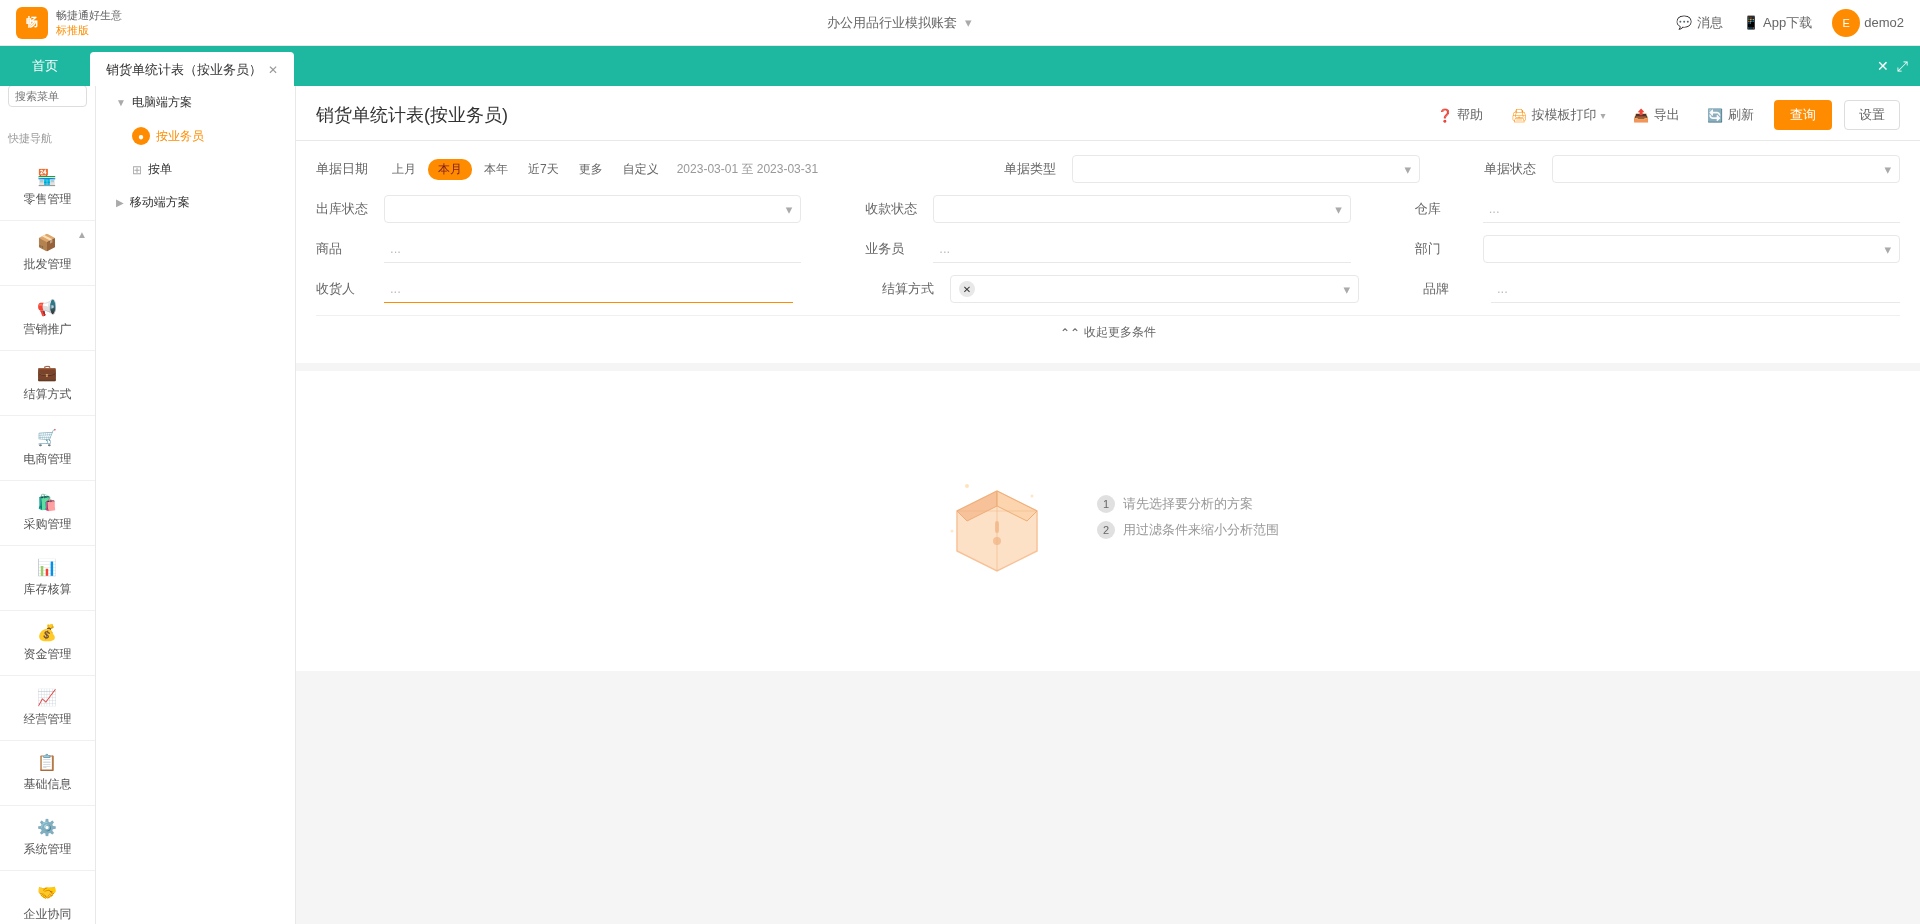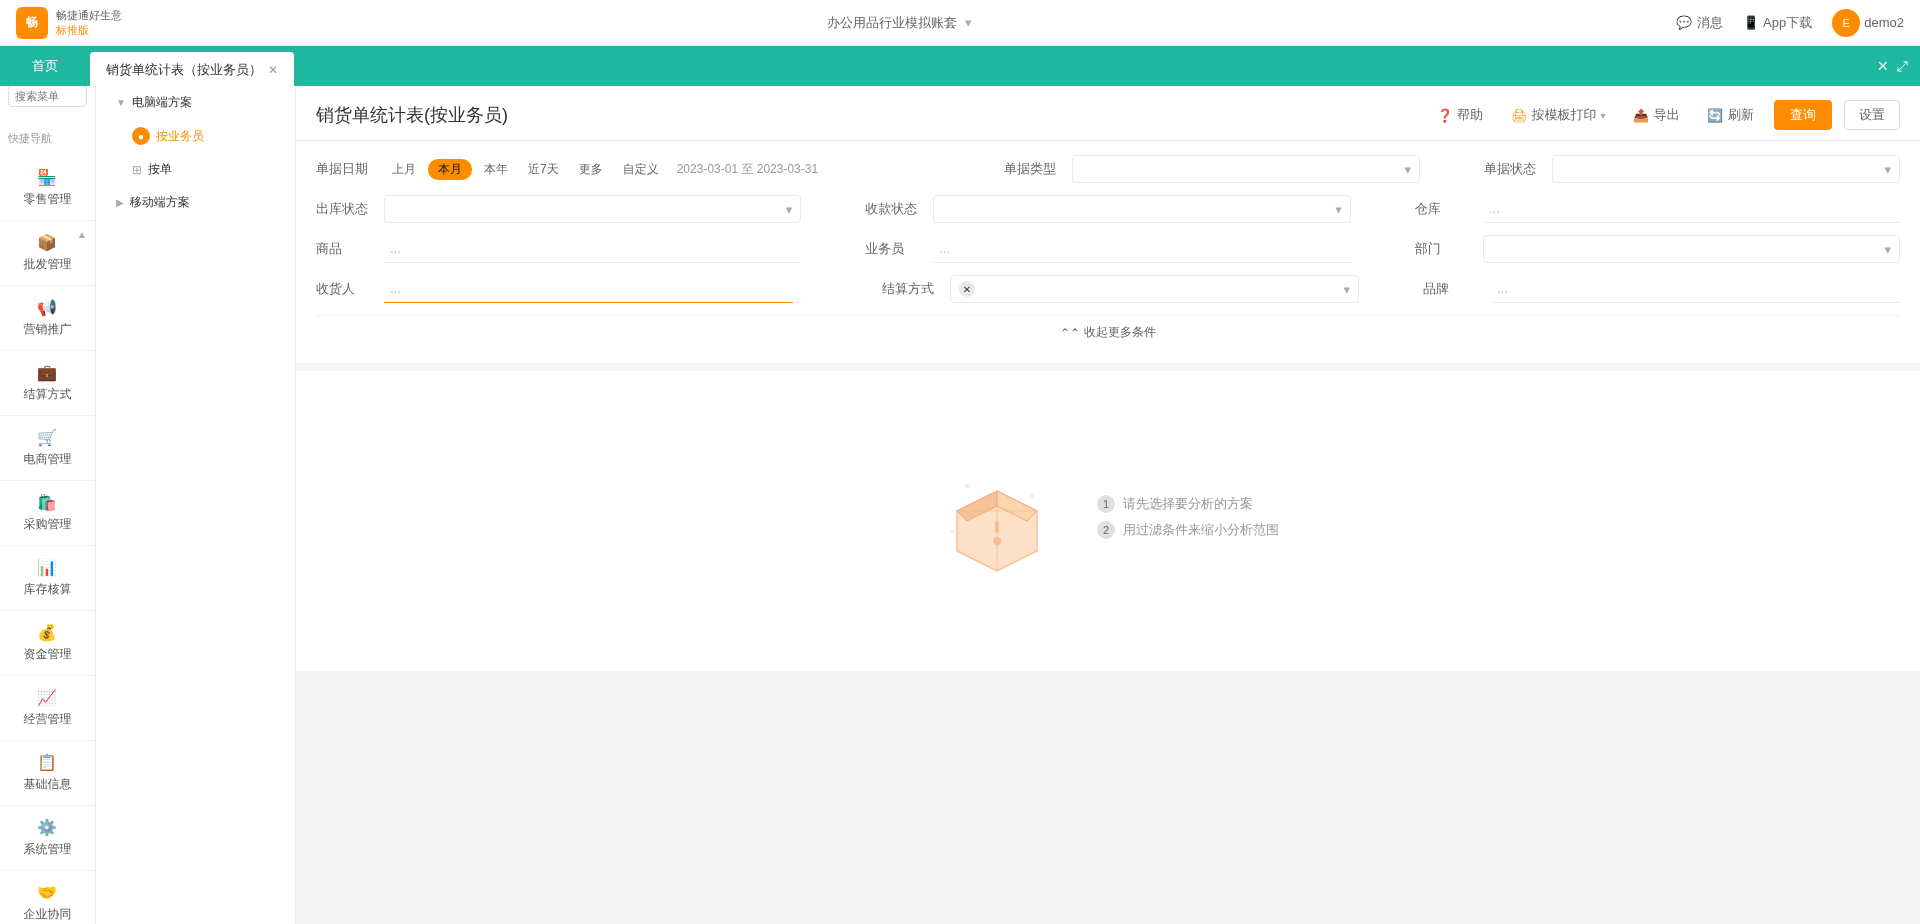--- a/index.html
+++ b/index.html
@@ -62,21 +62,21 @@
     .filter-area { background: #fff; padding: 14px 20px; margin-bottom: 8px; }
     .filter-row { display: flex; align-items: center; gap: 12px; margin-bottom: 12px; justify-content: flex-end; }
     .filter-row:last-child { margin-bottom: 0; }
     .filter-item { display: flex; align-items: center; flex: 1; min-width: 0; }
     .filter-label { color: #666; font-size: 13px; white-space: nowrap; min-width: 60px; }
     .filter-input { flex: 1; display: flex; align-items: center; border-bottom: 1px solid #e8e8e8; padding: 4px 6px; min-height: 28px; cursor: pointer; gap: 4px; }
     .filter-input.active { border-bottom-color: #ff8c00; }
     .filter-select { flex: 1; display: flex; align-items: center; justify-content: space-between; border: 1px solid #e8e8e8; border-radius: 4px; padding: 4px 8px; min-height: 28px; cursor: pointer; background: #fff; }
     .filter-select .arrow { color: #aaa; }
     .date-btn { padding: 2px 8px; border-radius: 3px; font-size: 12px; cursor: pointer; color: #666; }
-    .date-btn.active { background: #ff8c00; color: #0f172a; border-radius: 10px; padding: 2px 10px; }
+    .date-btn.active { background: #ff8c00; color: #7f1d1d; border-radius: 10px; padding: 2px 10px; }
     .date-range { color: #999; font-size: 12px; margin-left: 6px; }
     .collapse-bar { display: flex; align-items: center; justify-content: center; padding: 8px 0; background: #fff; cursor: pointer; color: #666; font-size: 12px; gap: 4px; border-top: 1px solid #f0f0f0; margin-top: 4px; }
     .empty-hints { text-align: left; }
     .empty-hint { display: flex; align-items: flex-start; gap: 8px; color: #999; font-size: 13px; margin-bottom: 8px; }
     .hint-num { width: 18px; height: 18px; border-radius: 50%; background: #e0e0e0; color: #666; display: flex; align-items: center; justify-content: center; font-size: 11px; flex-shrink: 0; }
 
     .quick-nav { padding: 6px 0; }
   </style>
 </head>
 <body>

